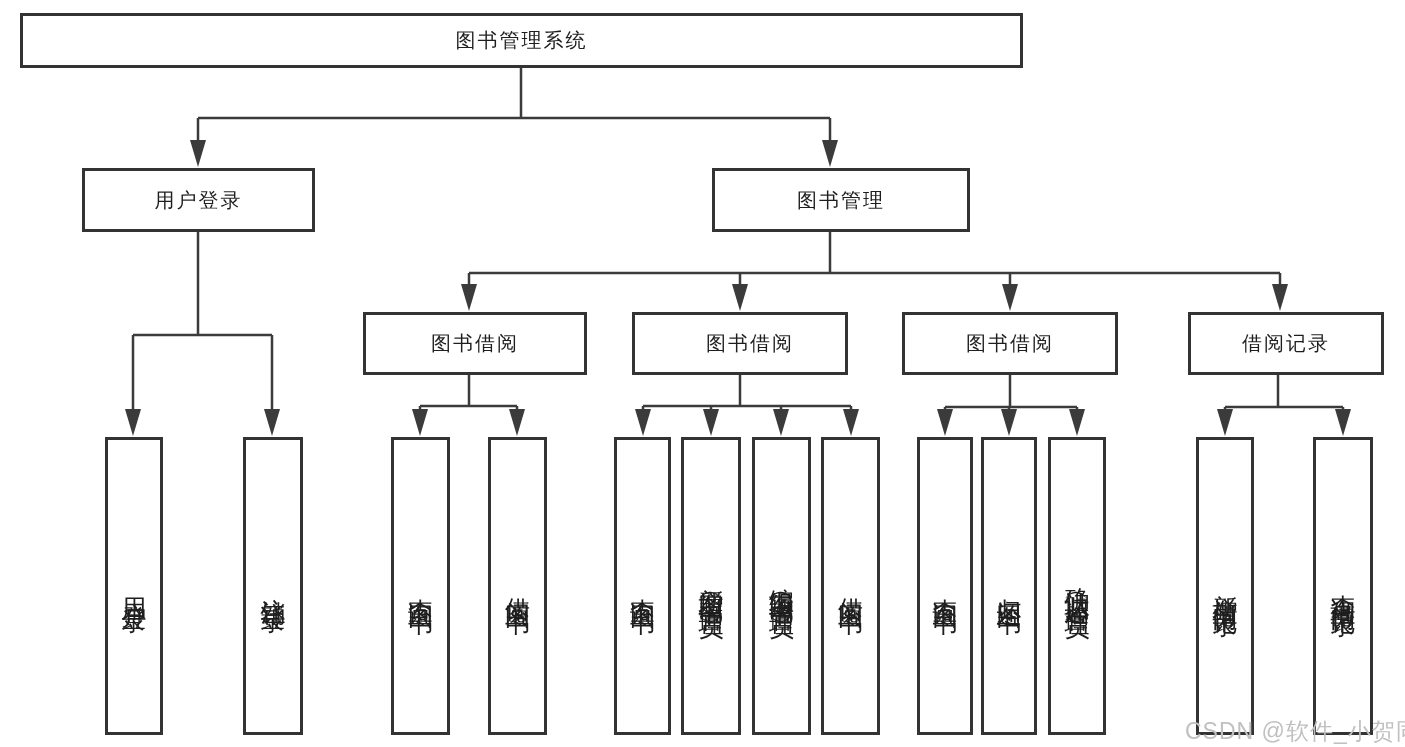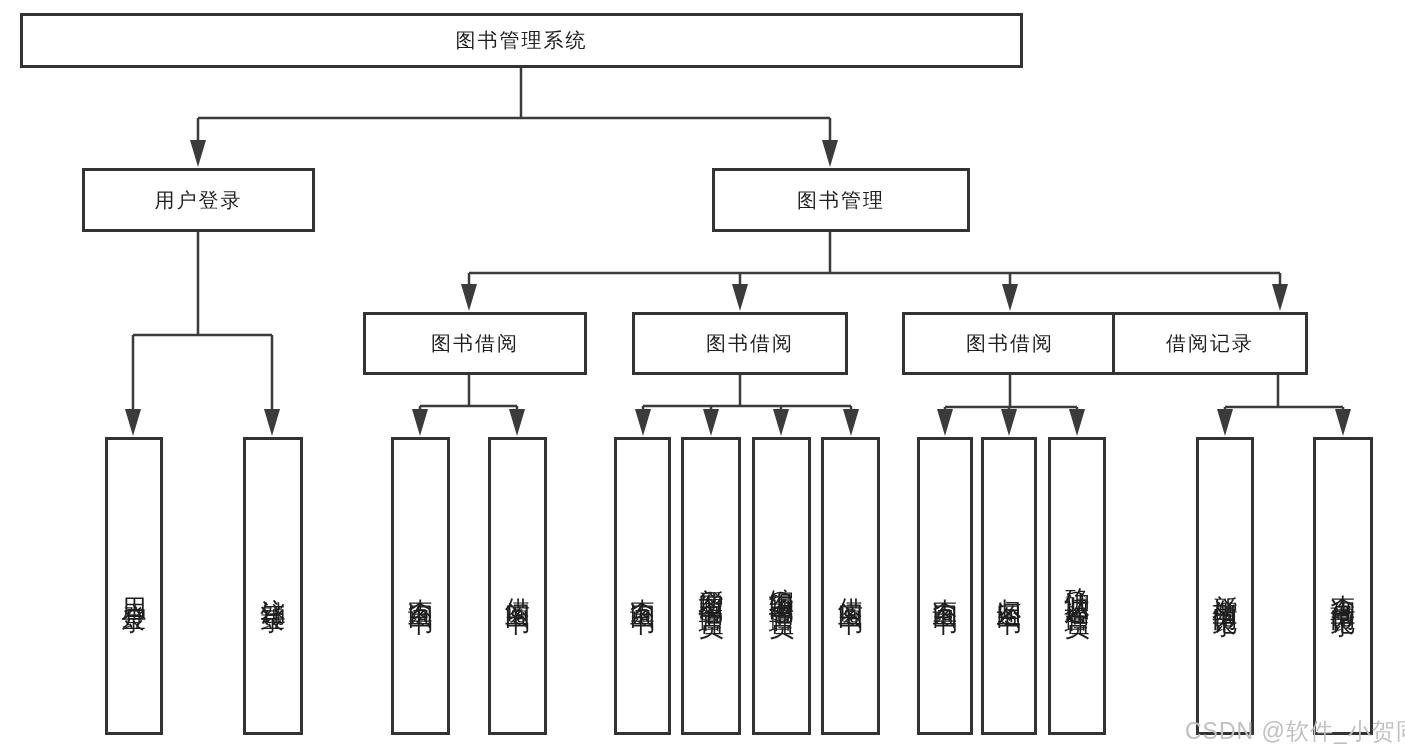--- a/index.html
+++ b/index.html
@@ -118,21 +118,21 @@
 
   <div class="hbox" style="left:363px; top:312px; width:224px; height:63px;">
     <span>图书借阅</span>
   </div>
   <div class="hbox" style="left:632px; top:312px; width:216px; height:63px;padding-left:20px;">
     <span>图书借阅</span>
   </div>
   <div class="hbox" style="left:902px; top:312px; width:216px; height:63px;">
     <span>图书借阅</span>
   </div>
-  <div class="hbox" style="left:1112px; top:312px; width:196px; height:63px;">
+  <div class="hbox" style="left:1188px; top:312px; width:196px; height:63px;">
     <span>借阅记录</span>
   </div>
 
   <div class="vbox" style="left:105px; width:58px;">
     <span>用户登录</span>
   </div>
   <div class="vbox" style="left:243px; width:60px;">
     <span>注销登录</span>
   </div>
 

